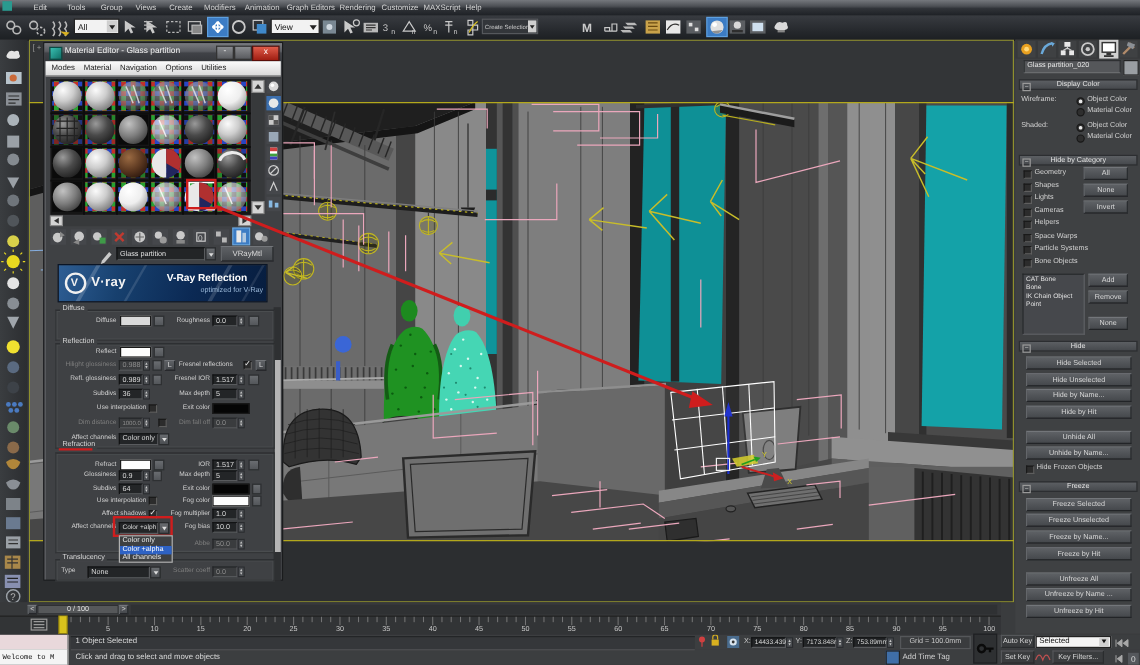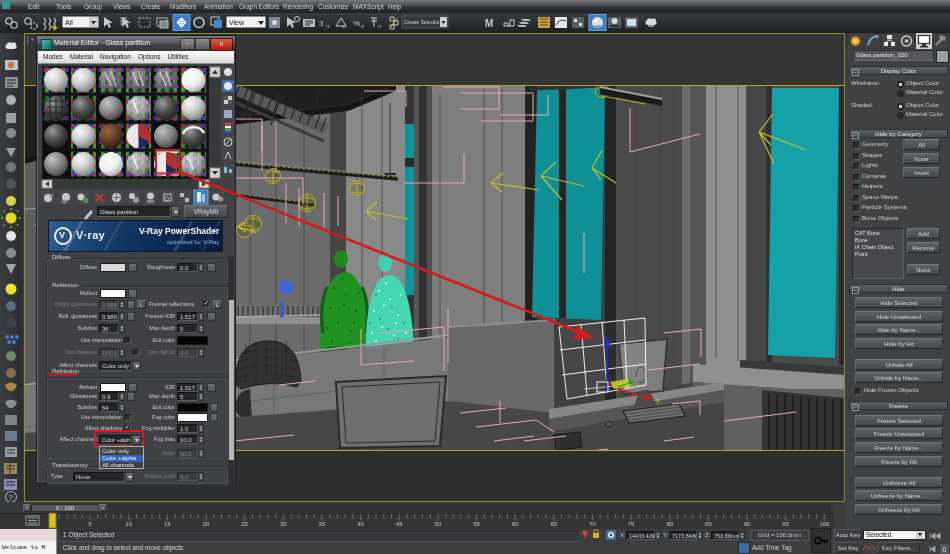--- a/index.html
+++ b/index.html
@@ -1014,21 +1014,21 @@
  <div class="pb" style="left:147px;top:169px;width:44px;height:13px;line-height:12px;font-size:6.5px;">VRayMtl</div>
 
  <div class="ab" style="left:11px;top:184px;width:175px;height:32px;background:linear-gradient(105deg,#2e5e94 0%,#17406e 30%,#0b2954 65%,#071d3e 100%);border:1px solid #0a1526;box-sizing:border-box;overflow:hidden;">
    <div class="ab" style="left:20px;top:-10px;width:3px;height:60px;background:rgba(255,255,255,0.18);transform:rotate(30deg);"></div>
    <div class="ab" style="left:60px;top:-10px;width:2px;height:60px;background:rgba(255,255,255,0.12);transform:rotate(30deg);"></div>
    <div class="ab" style="left:130px;top:-10px;width:3px;height:60px;background:rgba(255,255,255,0.15);transform:rotate(30deg);"></div>
    <div class="ab" style="left:158px;top:-10px;width:2px;height:60px;background:rgba(255,255,255,0.10);transform:rotate(30deg);"></div>
    <div class="ab" style="left:5px;top:6px;width:18px;height:18px;border:2px solid #f0f0f0;border-radius:50%;box-sizing:border-box;"></div>
    <div class="tx" style="left:10px;top:9px;font-size:9px;color:#f0f0f0;font-weight:bold;">V</div>
    <div class="tx" style="left:27px;top:8px;font-size:11px;color:#f2f2f2;font-weight:bold;letter-spacing:0.3px;">V·ray</div>
-   <div class="tx" style="left:90px;top:5px;font-size:8.5px;color:#ffffff;font-weight:bold;">V-Ray PowerShader</div>
+   <div class="tx" style="left:90px;top:5px;font-size:8.5px;color:#ffffff;font-weight:bold;">V-Ray Reflection</div>
    <div class="tx" style="left:118px;top:18px;font-size:6px;color:#9ab8d8;">optimized for V-Ray</div>
  </div>
 
  <div class="ab" style="left:191px;top:220px;width:6px;height:228px;background:#2e3032;"></div>
  <div class="ab" style="left:191.5px;top:264px;width:5px;height:160px;background:#b5b5b5;"></div>
 
  <div class="sect" style="top:222px;height:24px;"></div>
  <div class="sectlab" style="left:13px;top:218px;">Diffuse</div>
  <div class="mel" style="left:20px;top:228px;width:40px;">Diffuse</div>
  <div class="swb" style="left:63px;top:227px;width:26px;height:9px;background:#dadada;"></div>

